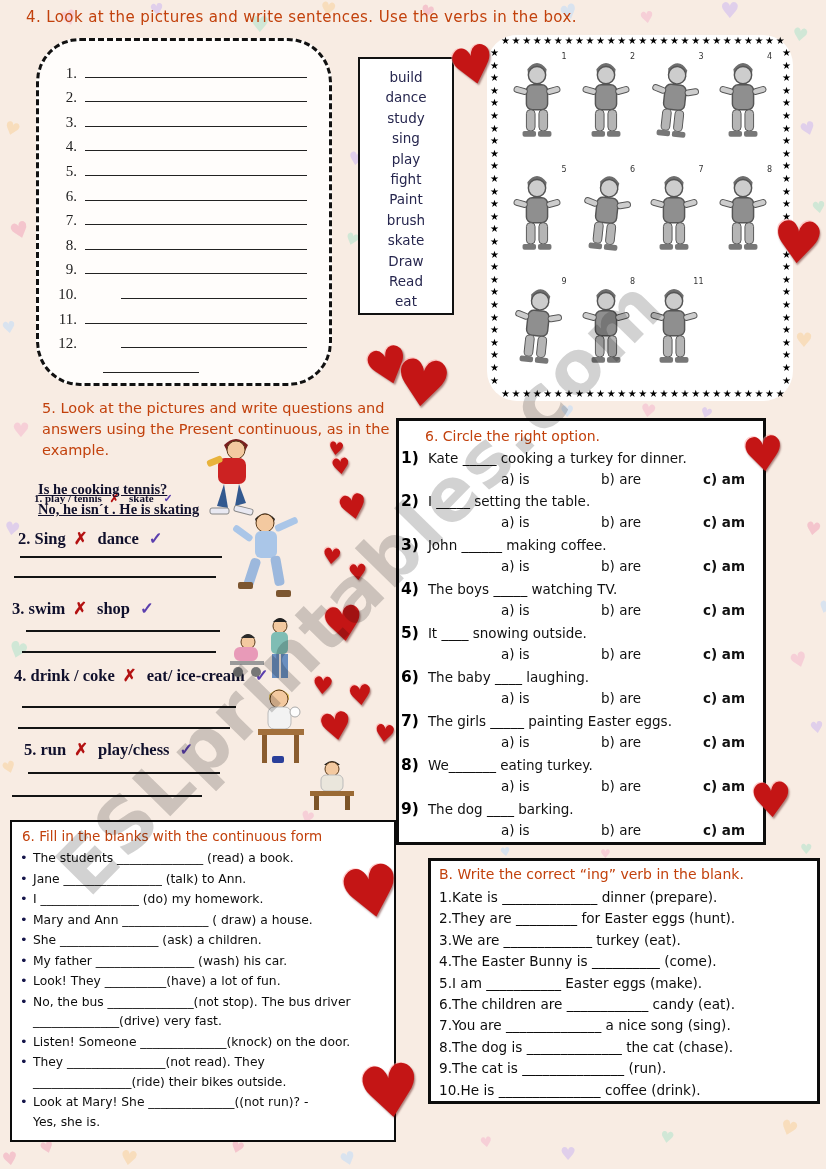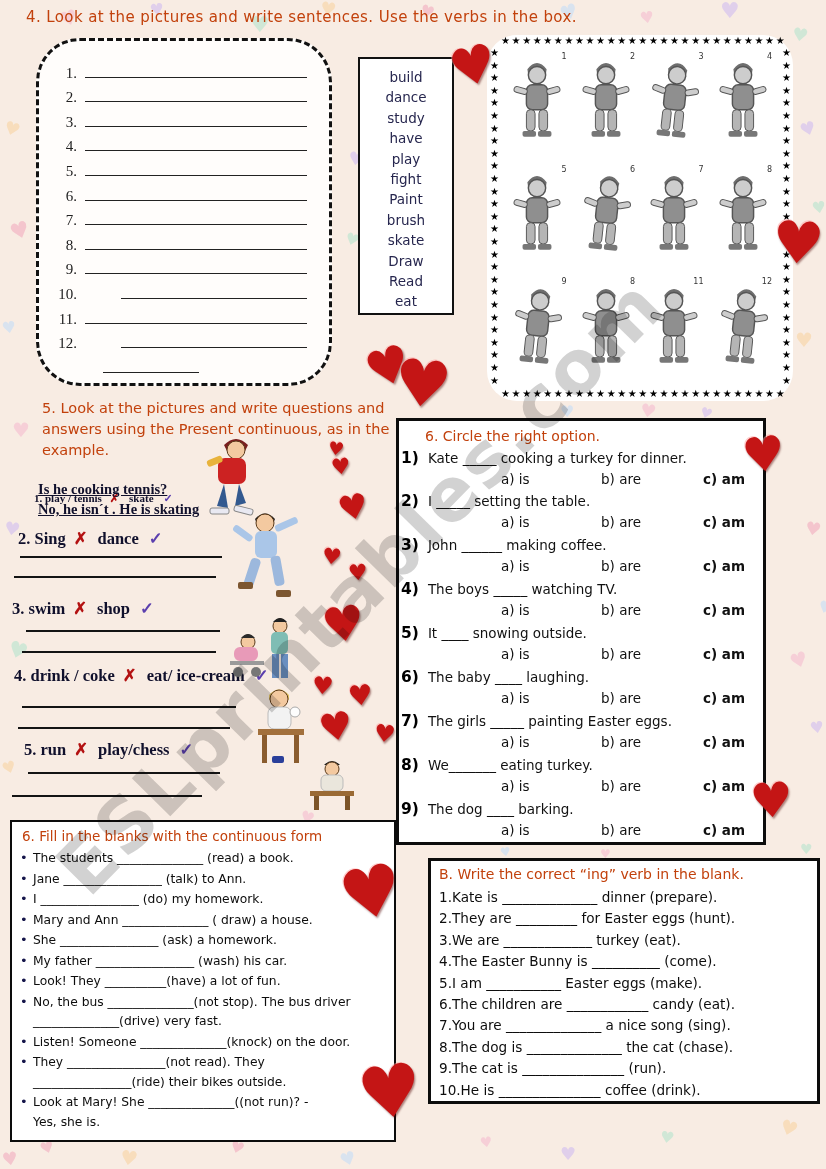--- a/index.html
+++ b/index.html
@@ -183,21 +183,21 @@
     <div class="exrow extra">
         <span class="n"></span>
         <span class="l"></span>
       </div>
   </div>
 
   <div class="abs verbbox">
     <div class="v">build</div>
     <div class="v">dance</div>
     <div class="v">study</div>
-    <div class="v">have</div>
+    <div class="v">sing</div>
     <div class="v">play</div>
     <div class="v">fight</div>
     <div class="v">Paint</div>
     <div class="v">brush</div>
     <div class="v">skate</div>
     <div class="v">Draw</div>
     <div class="v">Read</div>
     <div class="v">eat</div>
   </div>
 
@@ -353,34 +353,20 @@
               <circle cx="27" cy="14" r="9" fill="#cdcdcd" stroke="#555" stroke-width="1.5"></circle>
               <rect x="16" y="24" width="22" height="26" rx="6" fill="#8f8f8f" stroke="#555" stroke-width="1.5"></rect>
               <rect x="3" y="27" width="14" height="6" rx="3" fill="#cdcdcd" stroke="#555" transform="rotate(16 10 30)"></rect>
               <rect x="37" y="27" width="14" height="6" rx="3" fill="#cdcdcd" stroke="#555" transform="rotate(-16 44 30)"></rect>
               <rect x="16" y="50" width="9" height="22" rx="4" fill="#b5b5b5" stroke="#555"></rect>
               <rect x="29" y="50" width="9" height="22" rx="4" fill="#b5b5b5" stroke="#555"></rect>
               <rect x="12" y="72" width="14" height="6" rx="2" fill="#777"></rect>
               <rect x="28" y="72" width="14" height="6" rx="2" fill="#777"></rect>
             </svg></span>
           <span class="picnum">11</span>
-        </div>
-      <div class="pic">
-          <span class="fig"><svg width="52" height="84" viewBox="0 0 54 86">
-              <path d="M17 8 Q27 -5 37 8 L36 14 Q27 8 18 14 Z" fill="#6e6e6e"></path>
-              <circle cx="27" cy="14" r="9" fill="#cdcdcd" stroke="#555" stroke-width="1.5"></circle>
-              <rect x="16" y="24" width="22" height="26" rx="6" fill="#8f8f8f" stroke="#555" stroke-width="1.5"></rect>
-              <rect x="3" y="27" width="14" height="6" rx="3" fill="#cdcdcd" stroke="#555" transform="rotate(16 10 30)"></rect>
-              <rect x="37" y="27" width="14" height="6" rx="3" fill="#cdcdcd" stroke="#555" transform="rotate(-16 44 30)"></rect>
-              <rect x="16" y="50" width="9" height="22" rx="4" fill="#b5b5b5" stroke="#555"></rect>
-              <rect x="29" y="50" width="9" height="22" rx="4" fill="#b5b5b5" stroke="#555"></rect>
-              <rect x="12" y="72" width="14" height="6" rx="2" fill="#777"></rect>
-              <rect x="28" y="72" width="14" height="6" rx="2" fill="#777"></rect>
-            </svg></span>
-          <span class="picnum">12</span>
         </div>
     </div>
   </div>
 
   <div class="abs comic ex5-title">5. Look at the pictures and write questions and answers using the Present continuous, as in the example.</div>
 
   <div class="abs serif ex-ex1">
     <span>1. play / tennis</span><span class="xmark">✗</span><span>skate</span><span class="chk">✓</span>
   </div>
   <div class="abs serif ex-q">Is he cooking tennis?</div>
@@ -529,21 +515,21 @@
         <span>c) am</span>
       </div>
   </div>
 
   <div class="abs fbox">
     <div class="ttl comic">6. Fill in the blanks with the continuous form</div>
     <div class="fline"><span class="b">•</span><span>The students ______________ (read) a book.</span></div>
     <div class="fline"><span class="b">•</span><span>Jane ________________ (talk) to Ann.</span></div>
     <div class="fline"><span class="b">•</span><span>I ________________ (do) my homework.</span></div>
     <div class="fline"><span class="b">•</span><span>Mary and Ann ______________ ( draw) a house.</span></div>
-    <div class="fline"><span class="b">•</span><span>She ________________ (ask) a homework.</span></div>
+    <div class="fline"><span class="b">•</span><span>She ________________ (ask) a children.</span></div>
     <div class="fline"><span class="b">•</span><span>My father ________________ (wash) his car.</span></div>
     <div class="fline"><span class="b">•</span><span>Look! They __________(have) a lot of fun.</span></div>
     <div class="fline"><span class="b">•</span><span>No, the bus ______________(not stop). The bus driver</span></div>
     <div class="fline"><span class="b"></span><span>______________(drive) very fast.</span></div>
     <div class="fline"><span class="b">•</span><span>Listen! Someone ______________(knock) on the door.</span></div>
     <div class="fline"><span class="b">•</span><span>They ________________(not read). They</span></div>
     <div class="fline"><span class="b"></span><span>________________(ride) their bikes outside.</span></div>
     <div class="fline"><span class="b">•</span><span>Look at Mary! She ______________((not run)? -</span></div>
     <div class="fline"><span class="b"></span><span>Yes, she is.</span></div>
   </div>

